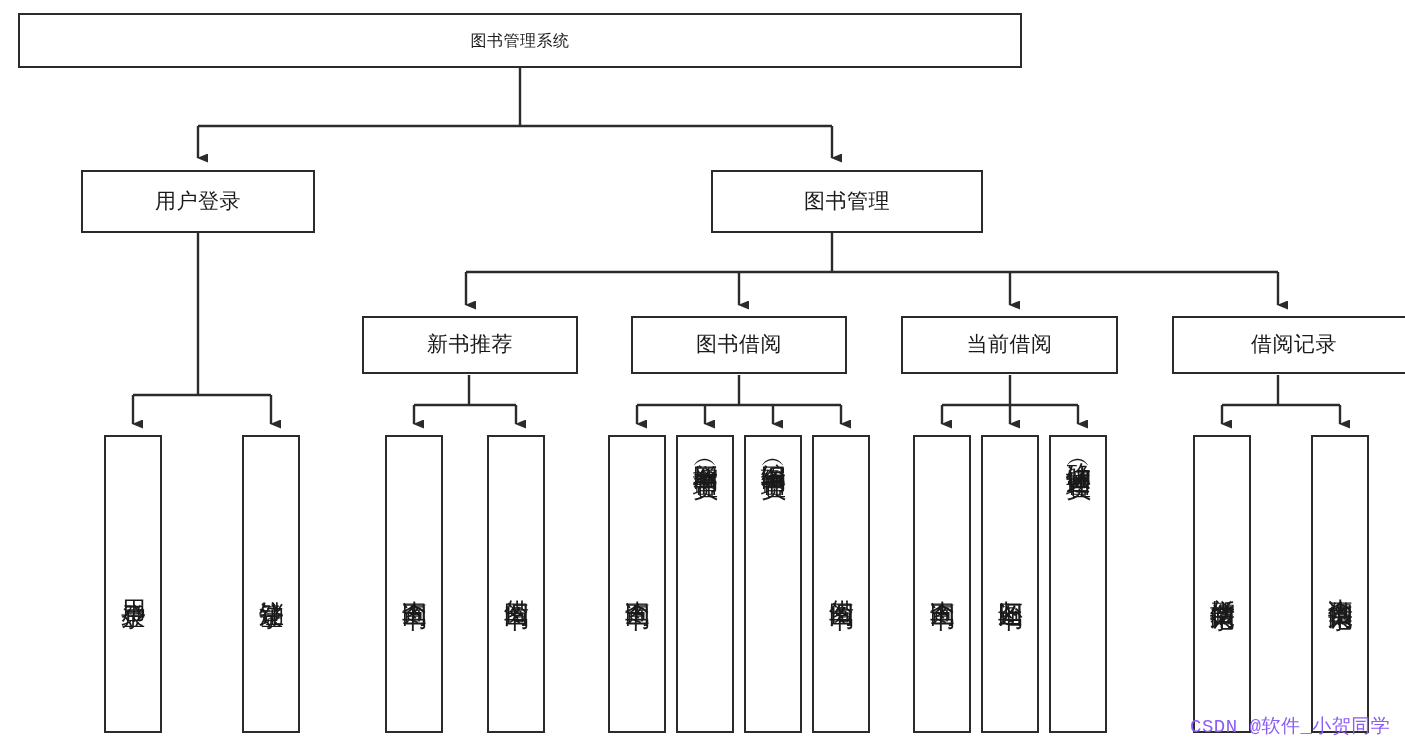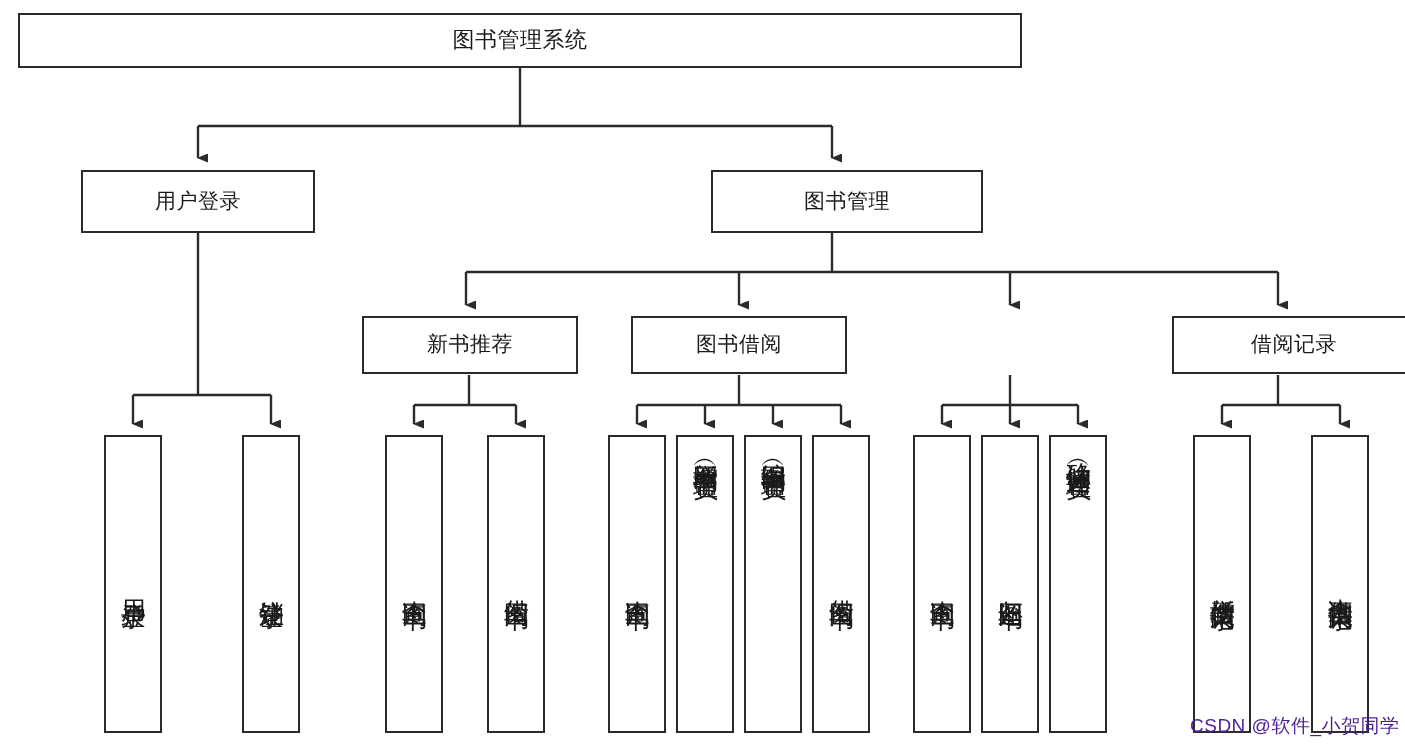--- a/index.html
+++ b/index.html
@@ -28,42 +28,42 @@
     display:flex;
     align-items:center;
     justify-content:center;
     color:#1a1a1a;
   }
   .node.h{
     font-size:21px;
     line-height:1.2;
     letter-spacing:0.5px;
   }
-  .node.root{ font-size:22px; }
+  .node.root{ font-size:16px; }
   .node.v{
     writing-mode:vertical-rl;
     text-orientation:upright;
     font-size:25px;
     line-height:1.12;
     letter-spacing:2px;
     padding:6px 0;
     align-items:center;
     justify-content:center;
     white-space:normal;
   }
   .node.v.top{
     justify-content:flex-start;
   }
   .watermark{
     position:absolute;
     font-size:19px;
-    color:#4c1d95;
+    color:#8b5cf6;
     letter-spacing:0.5px;
     white-space:nowrap;
-    font-family:Liberation Sans, sans-serif;
+    font-family:Liberation Mono, monospace;
   }
 </style>
 </head>
 <body>
 
 <div id="canvas">
 
   <svg id="edges" viewBox="0 0 1405 747">
     <defs>
       <marker id="arr" markerWidth="9" markerHeight="11" refX="4.5" refY="10" orient="auto" markerUnits="userSpaceOnUse">
@@ -114,20 +114,21 @@
     </g>
   </svg>
 
   <div class="node h root" style="left:18px;top:13px;width:1004px;height:55px;">图书管理系统</div>
 
   <div class="node h" style="left:81px;top:170px;width:234px;height:63px;">用户登录</div>
   <div class="node h" style="left:711px;top:170px;width:272px;height:63px;">图书管理</div>
 
   <div class="node h" style="left:362px;top:316px;width:216px;height:58px;">新书推荐</div>
   <div class="node h" style="left:631px;top:316px;width:216px;height:58px;">图书借阅</div>
+  <div class="node h" style="left:901px;top:316px;width:217px;height:58px;">当前借阅</div>
   <div class="node h" style="left:1172px;top:316px;width:244px;height:58px;">借阅记录</div>
 
   <div class="node v" style="left:104px;top:435px;width:58px;height:298px;">用户登录</div>
   <div class="node v" style="left:242px;top:435px;width:58px;height:298px;">注销登录</div>
 
   <div class="node v" style="left:385px;top:435px;width:58px;height:298px;">查询图书</div>
   <div class="node v" style="left:487px;top:435px;width:58px;height:298px;">借阅图书</div>
 
   <div class="node v" style="left:608px;top:435px;width:58px;height:298px;">查询图书</div>
   <div class="node v top" style="left:676px;top:435px;width:58px;height:298px;">新增图书（管理员）</div>

